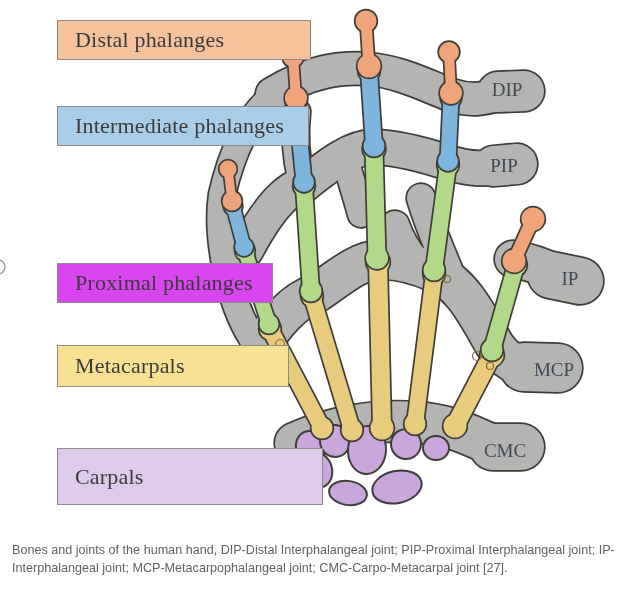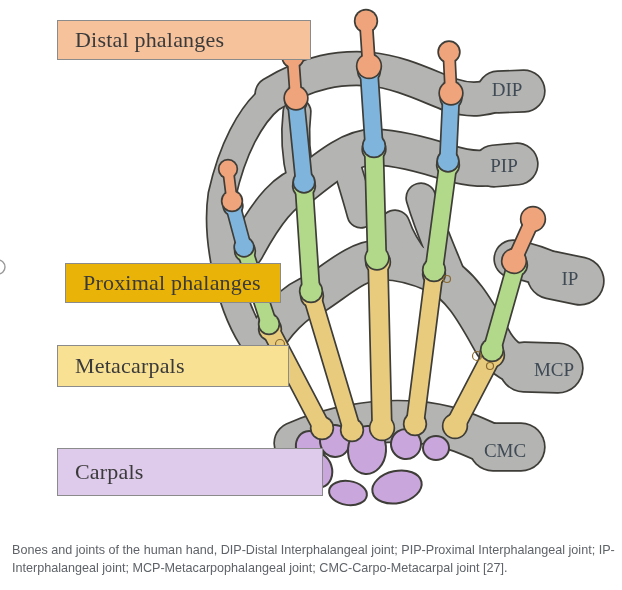--- a/index.html
+++ b/index.html
@@ -220,27 +220,30 @@
       <text class="joint-label" x="504" y="172">PIP</text>
       <text class="joint-label" x="570" y="285">IP</text>
       <text class="joint-label" x="554" y="376">MCP</text>
       <text class="joint-label" x="505" y="457">CMC</text>
     </svg>
 
     <div class="legend">
       <div class="legend-box" style="left: 16px; top: 20px; width: 254px; height: 40px; background: rgb(246, 194, 156);">
         <span>Distal phalanges</span>
       </div>
-      <div class="legend-box" style="left: 24px; top: 263px; width: 216px; height: 40px; background: #eab308;">
+      <div class="legend-box" style="left: 16px; top: 106px; width: 252px; height: 40px; background: rgb(169, 206, 233);">
+        <span>Intermediate phalanges</span>
+      </div>
+      <div class="legend-box" style="left: 16px; top: 263px; width: 216px; height: 40px; background: #d946ef;">
         <span>Proximal phalanges</span>
       </div>
       <div class="legend-box" style="left: 16px; top: 345px; width: 232px; height: 42px; background: rgb(249, 225, 148);">
         <span>Metacarpals</span>
       </div>
-      <div class="legend-box" style="left: 16px; top: 448px; width: 266px; height: 48px; background: rgb(222, 202, 235);">
+      <div class="legend-box" style="left: 16px; top: 448px; width: 266px; height: 57px; background: rgb(222, 202, 235);">
         <span>Carpals</span>
       </div>
     </div>
   </div>
 
   <div class="caption">Bones and joints of the human hand, DIP-Distal Interphalangeal joint; PIP-Proximal Interphalangeal joint; IP-Interphalangeal joint; MCP-Metacarpophalangeal joint; CMC-Carpo-Metacarpal joint [27].</div>
 
 </div>
 
 </body></html>

